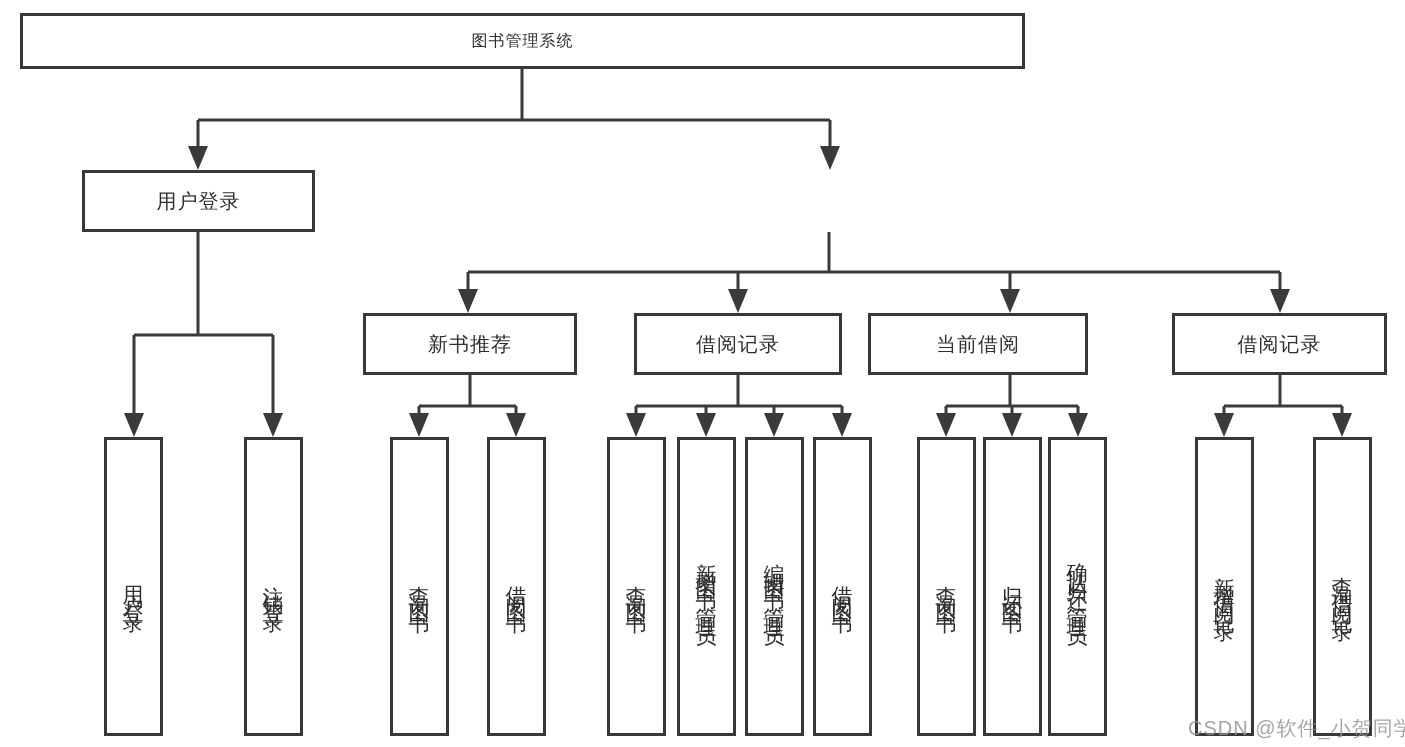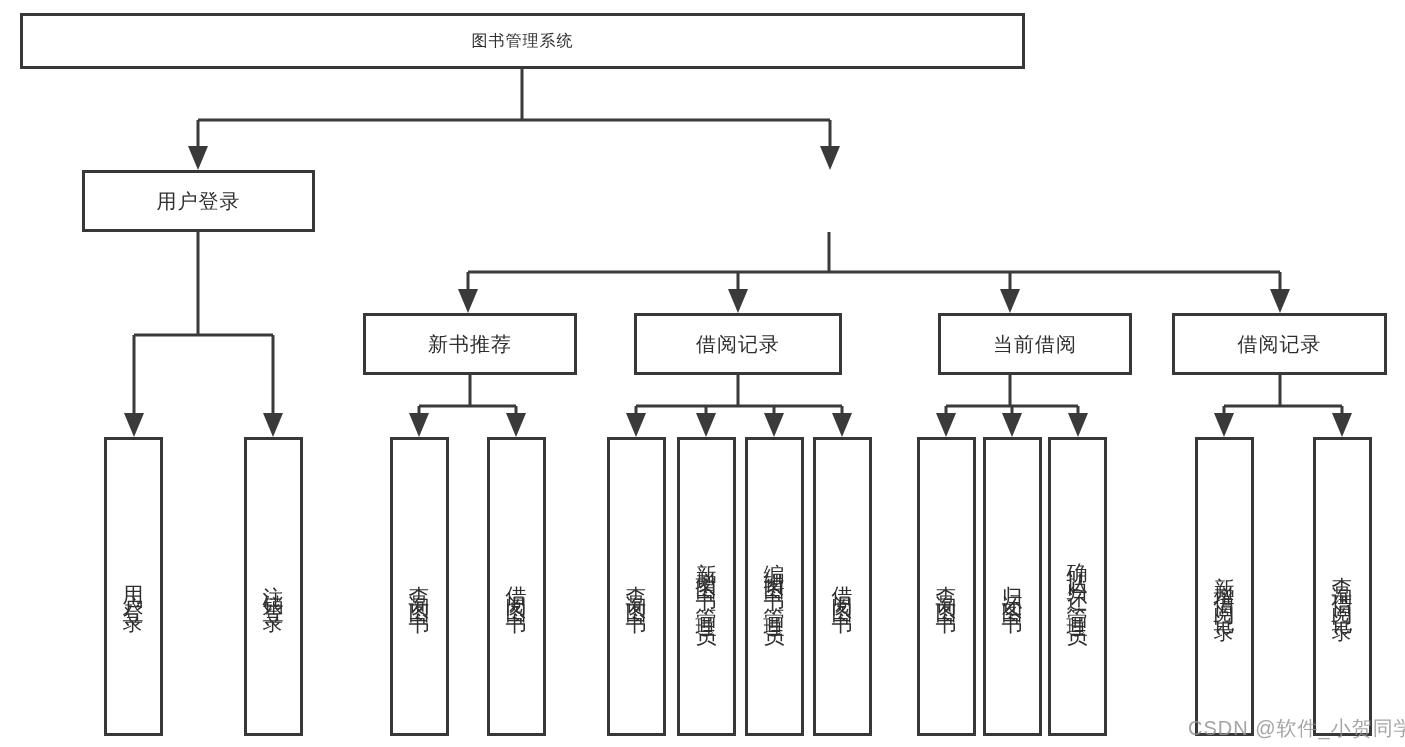--- a/index.html
+++ b/index.html
@@ -118,21 +118,21 @@
   <div class="node lvl" style="left:82px; width:233px;">
     <span>用户登录</span>
   </div>
 
   <div class="node lvl3" style="left:363px; width:214px;">
     <span>新书推荐</span>
   </div>
   <div class="node lvl3" style="left:634px; width:208px;">
     <span>借阅记录</span>
   </div>
-  <div class="node lvl3" style="left:938px; width:194px;">
+  <div class="node lvl3" style="left:868px; width:220px;">
     <span>当前借阅</span>
   </div>
   <div class="node lvl3" style="left:1172px; width:215px;">
     <span>借阅记录</span>
   </div>
 
   <div class="node leaf" style="left:104px;">
     <span class="vtext">用户登录</span>
   </div>
   <div class="node leaf" style="left:244px;">

